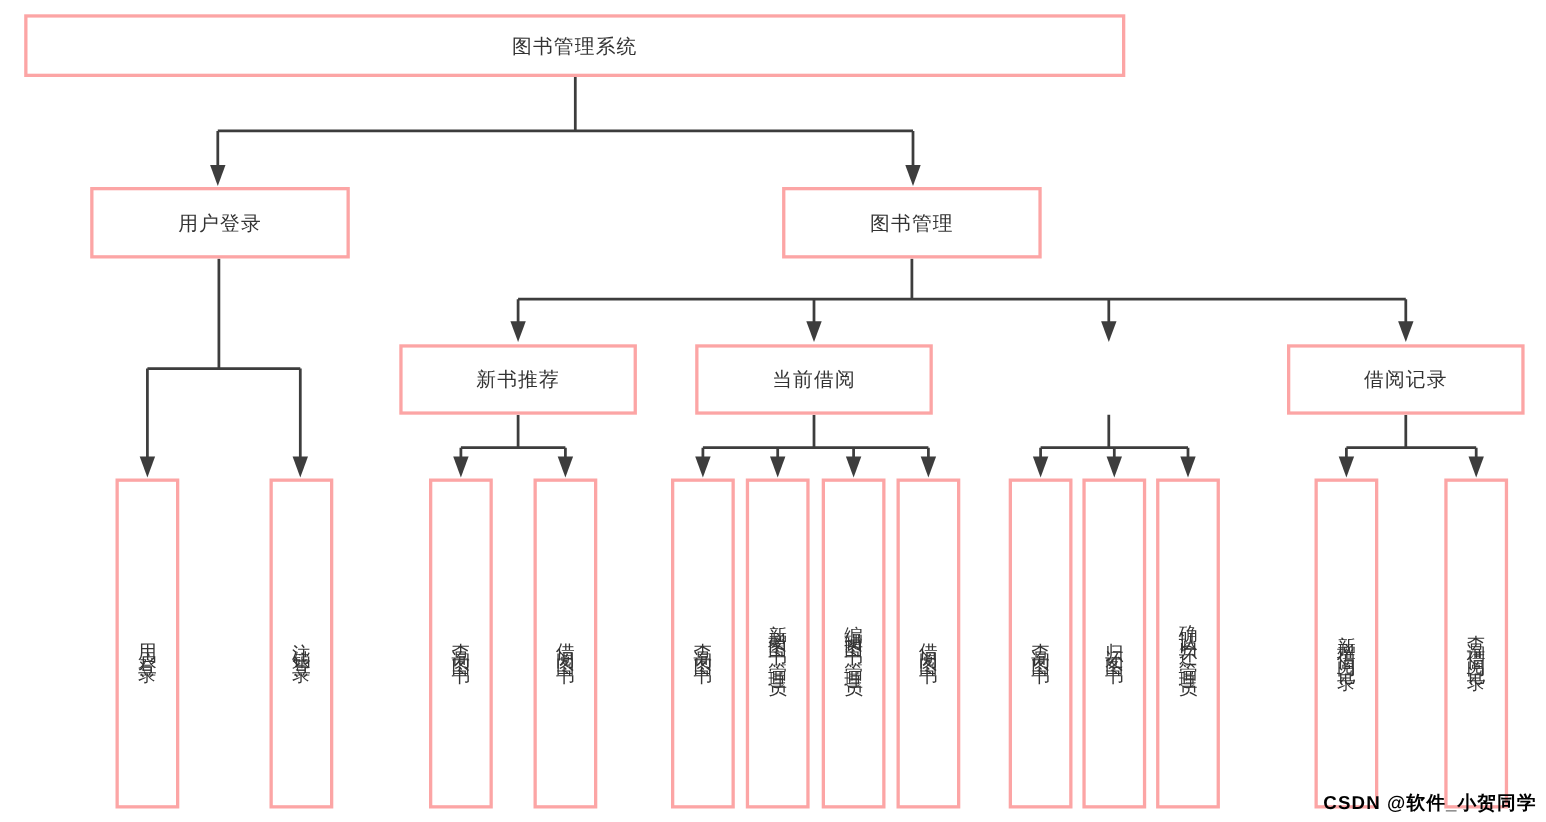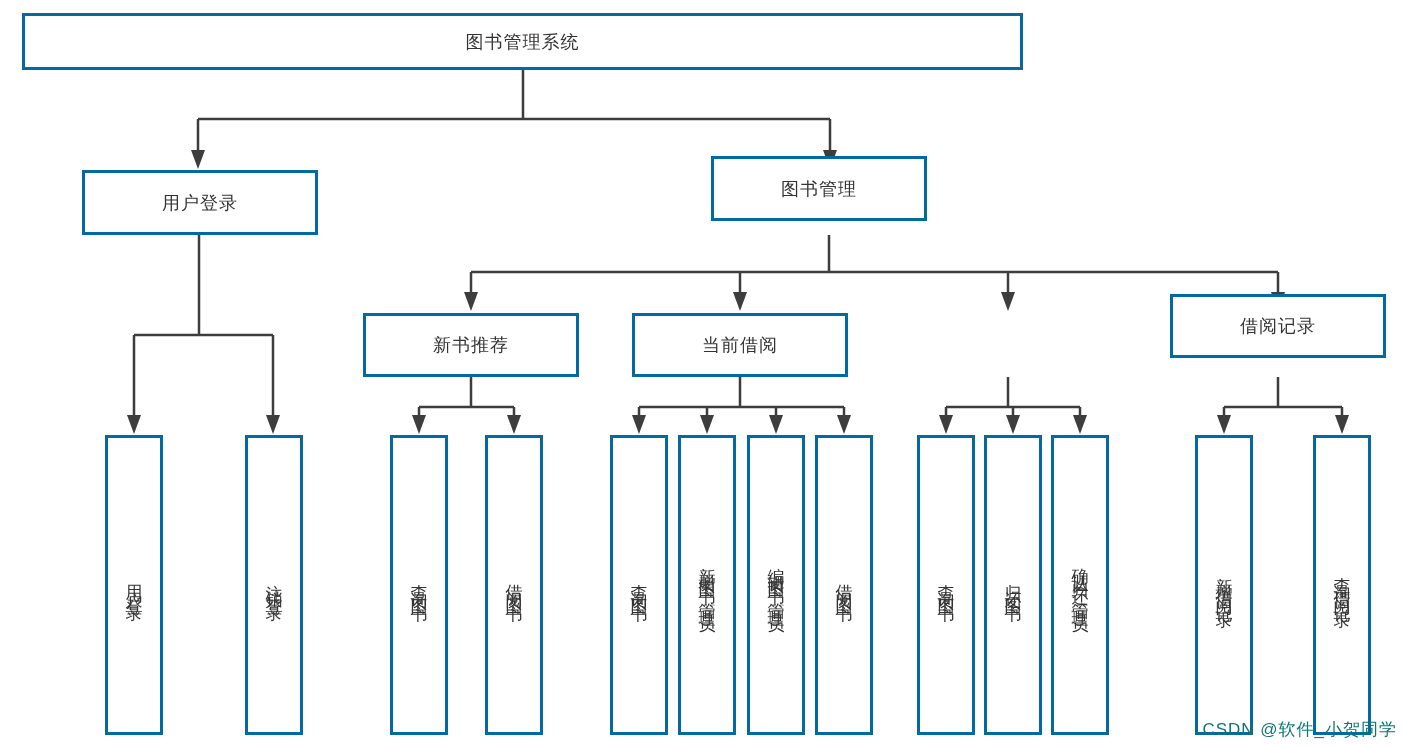--- a/index.html
+++ b/index.html
@@ -20,45 +20,46 @@
     left: 0;
     top: 0;
     width: 1405px;
     height: 747px;
     pointer-events: none;
   }
   .box {
     position: absolute;
     box-sizing: border-box;
     background: #ffffff;
-    border: 3px solid #0369a1;
+    border: 3px solid #fca5a5;
     display: flex;
     align-items: center;
     justify-content: center;
     color: #333333;
     font-size: 18px;
     letter-spacing: 1px;
     text-align: center;
   }
   .box.root { font-size: 18px; }
   .box.v span {
     writing-mode: vertical-rl;
     text-orientation: mixed;
     font-size: 17px;
     letter-spacing: 7px;
     line-height: 1;
   }
   .watermark {
     position: absolute;
     right: 8px;
     bottom: 6px;
-    color: #0f766e;
+    color: #000000;
     font-size: 17px;
     letter-spacing: 1px;
     white-space: nowrap;
+    font-weight: bold;
   }
 </style>
 </head>
 <body>
 
 <div class="canvas">
 
   <svg class="connectors" viewBox="0 0 1405 747" xmlns="http://www.w3.org/2000/svg">
     <g stroke="#3d3d3d" stroke-width="2.5" fill="none">
       <path d="M523 70 V119 M198 119 H830 M198 119 V151 M830 119 V151"></path>
@@ -122,31 +123,31 @@
     </g>
   </svg>
 
   <div class="box root" style="left:22px;top:13px;width:1001px;height:57px">
     <span>图书管理系统</span>
   </div>
 
   <div class="box" style="left:82px;top:170px;width:236px;height:65px">
     <span>用户登录</span>
   </div>
-  <div class="box" style="left:711px;top:156px;width:216px;height:65px">
+  <div class="box" style="left:711px;top:170px;width:236px;height:65px">
     <span>图书管理</span>
   </div>
 
   <div class="box" style="left:363px;top:313px;width:216px;height:64px">
     <span>新书推荐</span>
   </div>
   <div class="box" style="left:632px;top:313px;width:216px;height:64px">
     <span>当前借阅</span>
   </div>
-  <div class="box" style="left:1170px;top:294px;width:216px;height:64px">
+  <div class="box" style="left:1170px;top:313px;width:216px;height:64px">
     <span>借阅记录</span>
   </div>
 
   <div class="box v" style="left:105px;top:435px;width:58px;height:300px">
     <span>用户登录</span>
   </div>
   <div class="box v" style="left:245px;top:435px;width:58px;height:300px">
     <span>注销登录</span>
   </div>
 

